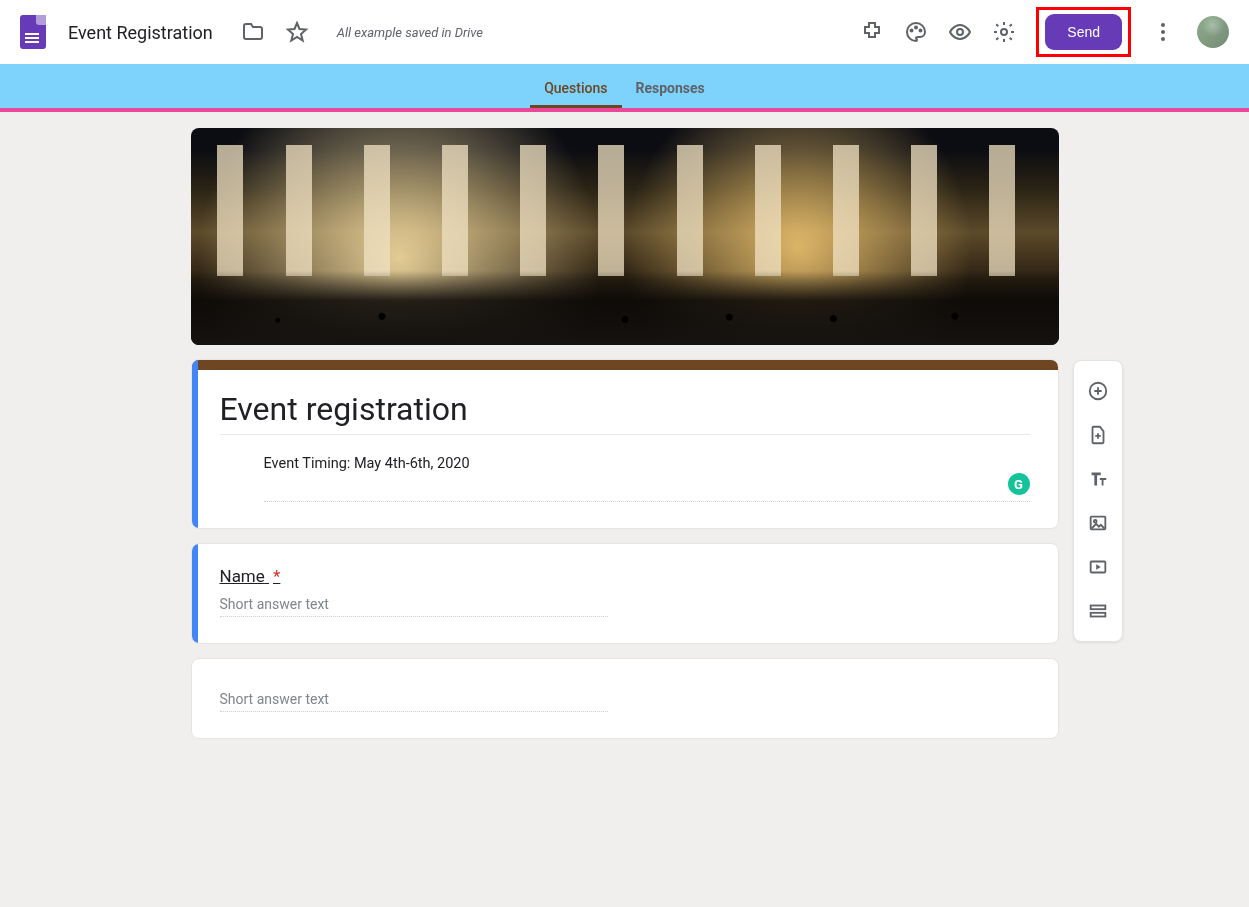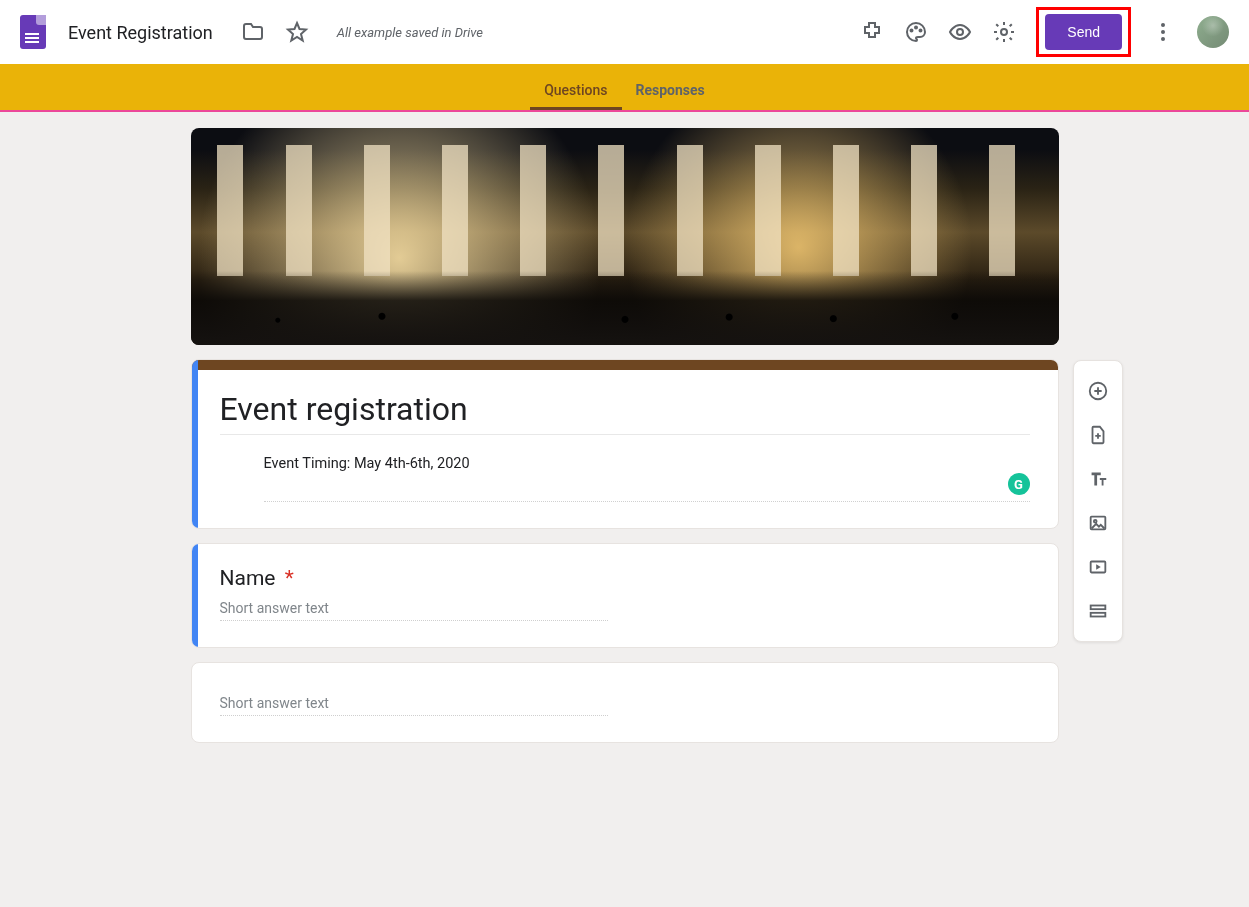--- a/index.html
+++ b/index.html
@@ -9,26 +9,26 @@
     height:64px; display:flex; align-items:center; padding:0 20px; background:#fff;
   }
   .forms-icon { width:26px; height:34px; background:#673ab7; border-radius:3px; position:relative; margin-right:22px; }
   .forms-icon::before { content:""; position:absolute; top:0; right:0; width:10px; height:10px; background:#b39ddb; border-bottom-left-radius:3px; }
   .forms-icon::after { content:""; position:absolute; left:5px; bottom:6px; width:14px; height:2px; background:#fff; box-shadow:0 -4px 0 #fff, 0 -8px 0 #fff; }
   .doc-title { font-size:18px; color:#202124; margin-right:18px; }
   .hicon { width:24px; height:24px; display:flex; align-items:center; justify-content:center; color:#5f6368; margin:0 10px; cursor:pointer; }
   .hicon svg { width:24px; height:24px; fill:none; stroke:#5f6368; stroke-width:2; }
   .save-status { font-size:13px; font-style:italic; color:#5f6368; margin-left:18px; }
   .spacer { flex:1; }
-  .send-btn { background:#673ab7; color:#fff; border:none; border-radius:4px; font-size:14px; font-weight:500; padding:10px 22px; cursor:pointer; }
+  .send-btn { background:#673ab7; color:#fff; border:none; border-radius:9px; font-size:14px; font-weight:500; padding:10px 22px; cursor:pointer; }
   .send-highlight { border:3px solid #ff0000; padding:4px 6px; margin:0 10px; }
   .avatar { width:32px; height:32px; border-radius:50%; background:linear-gradient(135deg,#8fae8f 0%,#748a74 100%); margin-left:12px; position:relative; overflow:hidden; }
   .avatar::after{content:"";position:absolute;inset:0;background:radial-gradient(circle at 50% 30%,rgba(255,255,255,.3) 0%,transparent 40%);}
   
-  .tabs { height:48px; background:#eab308; border-bottom:2px solid #ec4899; display:flex; justify-content:center; align-items:flex-end; }
+  .tabs { height:48px; background:#7dd3fc; border-bottom:4px solid #ec4899; display:flex; justify-content:center; align-items:flex-end; }
   .tab { padding:0 14px 12px 14px; font-size:14px; color:#5f6368; cursor:pointer;font-weight:bold; }
   .tab.active { color:#6e4621; font-weight:500; border-bottom:3px solid #6e4621; padding-bottom:9px; margin-bottom:0; }
   
   .canvas { display:flex; justify-content:center; padding:16px 0 40px 0; position:relative; }
   .form-column { width:868px; position:relative; }
   .header-image {
     height:217px; border-radius:8px; overflow:hidden; position:relative;
     background:
       radial-gradient(circle at 24% 60%, rgba(255,230,170,.85) 0%, transparent 30%),
       radial-gradient(circle at 70% 55%, rgba(255,210,120,.8) 0%, transparent 28%),
@@ -46,21 +46,21 @@
     radial-gradient(circle at 88% 70%,#000 0 3px,transparent 4px);}
   
   .card { background:#fff; border-radius:8px; margin-top:14px; position:relative; overflow:hidden; border:1px solid #e7e3e0; }
   .title-card::before { content:""; position:absolute; top:0; left:0; right:0; height:10px; background:#6e4621; }
   .active-edge { position:absolute; top:0; bottom:0; left:0; width:6px; background:#4285f4; }
   .card-body { padding:22px 28px 26px 28px; }
   .title-card .card-body { padding-top:30px; }
   .form-title { font-size:32px; color:#202124; border-bottom:1px solid #e8e8e8; padding-bottom:6px; margin-bottom:18px; }
   .form-desc { font-size:14.5px; line-height:21px; color:#202124; border-bottom:1px dotted #d0d0d0; padding-bottom:6px; position:relative;margin-left:44px; }
   .grammarly { position:absolute; right:0; bottom:6px; width:22px; height:22px; border-radius:50%; background:#15c39a; color:#fff; display:flex; align-items:center; justify-content:center; font-weight:700; font-size:13px; }
-  .q-label { font-size:21px; color:#202124; }
+  .q-label { font-size:17px; color:#202124;text-decoration:underline; }
   .req { color:#d93025; margin-left:4px; }
   .answer { margin-top:10px; width:48%; border-bottom:1px dotted #cfcfcf; padding-bottom:4px; font-size:14px; color:#80868b; }
   
   .side-toolbar { position:absolute; left:100%; margin-left:14px; top:232px; width:50px; background:#fff; border:1px solid #e6e2df; border-radius:8px; display:flex; flex-direction:column; align-items:center; padding:8px 0; box-shadow:0 1px 3px rgba(0,0,0,.08); }
   .ticon { width:24px; height:24px; margin:10px 0; color:#5f6368; cursor:pointer; display:flex; align-items:center; justify-content:center; }
   .ticon svg { width:22px; height:22px; fill:none; stroke:#5f6368; stroke-width:2; }
 </style>
 </head>
 <body>
 

